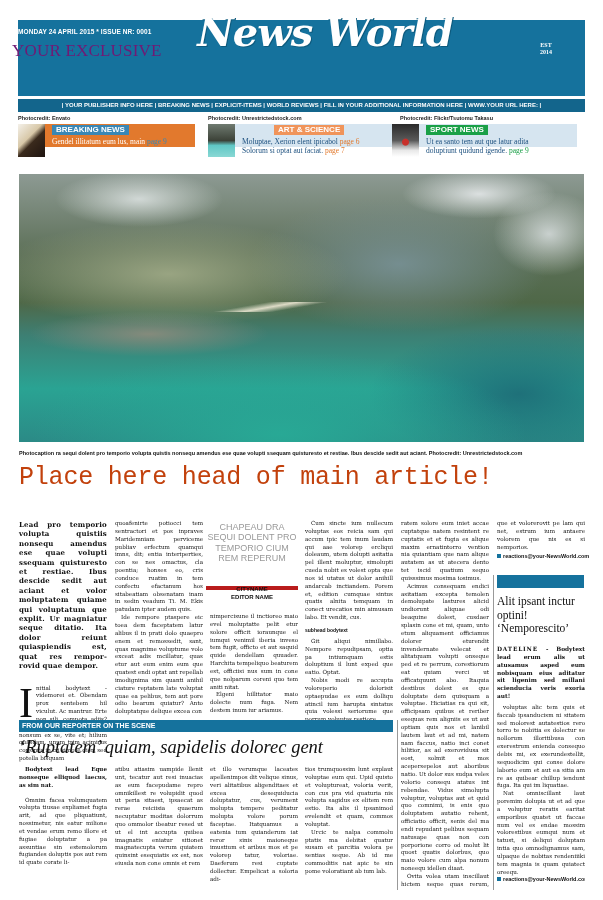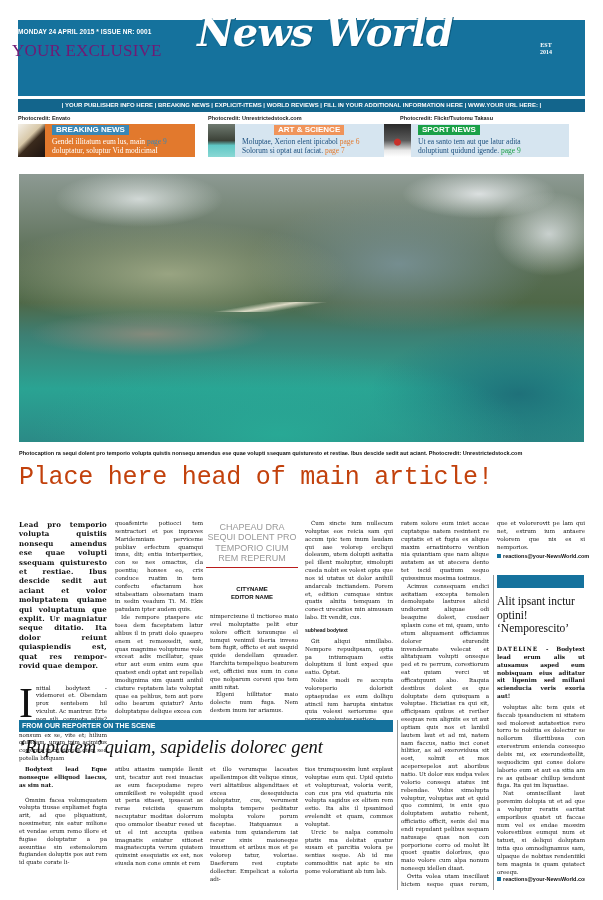--- a/index.html
+++ b/index.html
@@ -11,21 +11,21 @@
   .masthead { left: 18px; top: 20px; width: 567px; height: 76px; background: #15729d; color: #fff; }
   .mh-date { left: 18px; top: 28px; font-family: "Liberation Sans", sans-serif; font-size: 6.5px; font-weight: bold; letter-spacing: 0.1px; }
   .mh-exclusive { left: 12px; top: 41px; font-family: "Liberation Serif", serif; font-size: 17px; letter-spacing: 0.2px; }
   .mh-title { left: 175px; top: 8px; width: 300px; text-align: center; font-family: "DejaVu Serif", serif; font-weight: bold; font-style: italic; font-size: 40px; letter-spacing: -1px; text-shadow: 1px 1px 0 #0d5a7d; }
   .mh-est { left: 540px; top: 42px; font-family: "Liberation Serif", serif; font-weight: bold; font-size: 6px; text-align: center; line-height: 7px; }
 
   .navbar { left: 18px; top: 99px; width: 567px; height: 13px; background: #13658c; color: #fff; font-family: "Liberation Sans", sans-serif; font-weight: bold; font-size: 6px; text-align: center; line-height: 13px; white-space: nowrap; overflow: hidden; }
 
   
   .credit { font-family: "Liberation Sans", sans-serif; font-size: 5.5px; font-weight: bold; color: #222; }
-  .teaser { top: 124px; height: 33px; }
+  .teaser { top: 124px; height: 23px; }
   .teaser .thumb { position: absolute; left: 0; top: 0; width: 27px; height: 33px; }
   .teaser .tag { position: absolute; left: 34px; top: 1px; height: 10px; font-family: "Liberation Sans", sans-serif; font-weight: bold; font-size: 8px; line-height: 10px; padding: 0 4px; color: #fff; }
   .teaser .txt { position: absolute; left: 34px; top: 13px; font-family: "Liberation Serif", serif; font-size: 7.5px; line-height: 9px; white-space: nowrap; }
   .teaser .pg { color: #e2792d; }
 
   
   .hero { left: 19px; top: 174px; width: 565px; height: 268px; overflow: hidden;
     background:
       radial-gradient(ellipse 120px 40px at 120px 25px, rgba(230,235,235,0.8), transparent 70%),
       radial-gradient(ellipse 110px 35px at 460px 20px, rgba(235,238,240,0.85), transparent 70%),
@@ -44,21 +44,21 @@
 
   .main-head { left: 19px; top: 463px; font-family: Liberation Mono, monospace; font-size: 25px; color: #c2410c; white-space: nowrap; letter-spacing: -0.2px; }
 
   .col { font-family: "DejaVu Serif", serif; font-size: 5.6px; line-height: 7.85px; text-align: justify; color: #111; }
   .col p { text-indent: 6px; }
   .col p.noind { text-indent: 0; }
   .lead { font-weight: bold; font-size: 7px; line-height: 9.4px; letter-spacing: 0.2px; }
 
   .dropcap { float: left; font-family: "Liberation Serif", serif; font-size: 42px; line-height: 34px; margin: 1px 3px 0 0; }
 
-  .chapeau { left: 206px; top: 522px; width: 92px; text-align: center; font-family: "Liberation Sans", sans-serif; font-size: 9px; line-height: 10.4px; color: #999; border-bottom: 1px solid #b91c1c; padding-bottom: 3px; }
+  .chapeau { left: 206px; top: 522px; width: 92px; text-align: center; font-family: "Liberation Sans", sans-serif; font-size: 9px; line-height: 10.4px; color: #999; border-bottom: 4px solid #b91c1c; padding-bottom: 22px; }
   .cityname { left: 206px; top: 585px; width: 92px; text-align: center; font-family: "Liberation Sans", sans-serif; font-weight: bold; font-size: 6px; line-height: 8px; color: #111; }
 
   .subhead { font-family: "Liberation Sans", sans-serif; font-weight: bold; font-size: 5px; margin: 5px 0 3px; }
 
   .email { font-family: "Liberation Sans", sans-serif; font-weight: bold; font-size: 5.5px; color: #111; white-space: nowrap; }
   .email .sq { display: inline-block; width: 4px; height: 4px; background: #15729d; margin-right: 2px; }
 
   .vrule { width: 1px; background: #999; }
 
   .sidebar-bar { left: 497px; top: 575px; width: 87px; height: 13px; background: #15729d; }
@@ -96,21 +96,21 @@
 
 <div class="abs teaser" style="left:208px; width:185px; background:#d6e5f0;">
   <div class="thumb" style="background:linear-gradient(180deg,#6f7a70 0%,#3c4238 50%,#60c8c6 65%,#89d8d4 100%);"></div>
   <div class="tag" style="background:#f0945a;margin-left:32px;">ART &amp; SCIENCE</div>
   <div class="txt" style="color:#1b4f7e;">
     <div><span>Moluptae, Xerion elent ipicabol</span> <span class="pg">page 6</span></div>
     <div><span>Solorum si optat aut faciat.</span> <span class="pg">page 7</span></div>
   </div>
 </div>
 
-<div class="abs teaser" style="left:384px; width:185px; background:#d6e5f0;">
+<div class="abs teaser" style="left:392px; width:185px; background:#d6e5f0;">
   <div class="thumb" style="background:radial-gradient(circle at 50% 55%,#c8302a 0 3px,transparent 4px),linear-gradient(180deg,#2a2a2a 0%,#5a5a5a 50%,#e8e8e8 80%,#ffffff 100%);"></div>
   <div class="tag" style="background:#1aa047;">SPORT NEWS</div>
   <div class="txt" style="color:#1b4f7e;">
     <div><span>Ut ea santo tem aut que latur adita</span></div>
     <div><span>doluptiunt quidund igende.</span> <span class="pg" style="color:#1aa047;">page 9</span></div>
   </div>
 </div>
 
 <div class="abs hero">
   <div class="beach"></div>

